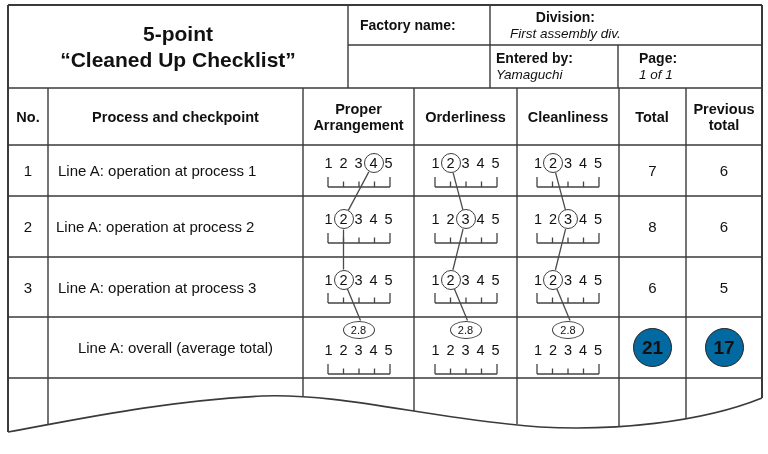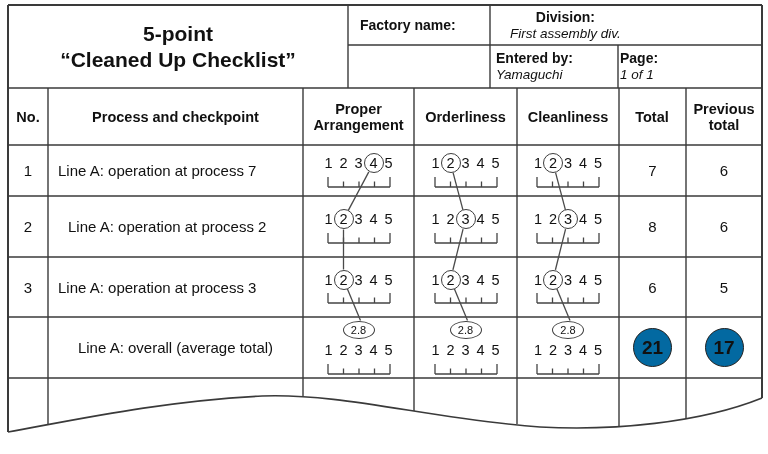--- a/index.html
+++ b/index.html
@@ -66,37 +66,37 @@
   </div>
 
 
   <div class="cell left" style="left:490px;top:45px;width:128px;height:43px;padding-left:6px;">
     <div class="meta-stack">
       <span class="meta-label">Entered by:</span>
       <span class="meta-value">Yamaguchi</span>
     </div>
   </div>
 
-  <div class="cell left" style="left:618px;top:45px;width:144px;height:43px;padding-left:2px;">
+  <div class="cell left" style="left:618px;top:45px;width:144px;height:43px;padding-left:21px;">
     <div class="meta-stack">
       <span class="meta-label">Page:</span>
       <span class="meta-value">1 of 1</span>
     </div>
   </div>
 
   <div class="cell head-cell" style="left:48px;top:88px;width:255px;height:57px;">Process and checkpoint</div>
   <div class="cell head-cell" style="left:8px;top:88px;width:40px;height:57px;">No.</div>
   <div class="cell head-cell" style="left:303px;top:88px;width:111px;height:57px;">Proper Arrangement</div>
   <div class="cell head-cell" style="left:414px;top:88px;width:103px;height:57px;border-radius:12px;">Orderliness</div>
   <div class="cell head-cell" style="left:517px;top:88px;width:102px;height:57px;">Cleanliness</div>
   <div class="cell head-cell" style="left:619px;top:88px;width:66px;height:57px;">Total</div>
   <div class="cell head-cell" style="left:686px;top:88px;width:76px;height:57px;">Previous total</div>
 
   <div class="cell num-cell" style="left:8px;top:145px;width:40px;height:51px;">1</div>
-  <div class="cell process-cell left" style="left:48px;top:145px;width:255px;height:51px;padding-left:10px;">Line A: operation at process 7</div>
+  <div class="cell process-cell left" style="left:48px;top:145px;width:255px;height:51px;padding-left:10px;">Line A: operation at process 1</div>
   <div class="cell rating-cell" style="left:303px;top:145px;width:111px;height:51px;">
       <div class="rating-digits">
         <span class="digit">1</span>
         <span class="digit">2</span>
         <span class="digit">3</span>
         <span class="digit circled">4</span>
         <span class="digit">5</span>
       </div>
       <svg width="64" height="13" viewBox="0 0 64 13" class="ruler">
         <path d="M1 12 H63 M1 12 V2 M16.5 12 V6.5 M32 12 V6.5 M47.5 12 V6.5 M63 12 V2" stroke="#444" stroke-width="1.3" fill="none"></path>
@@ -123,21 +123,21 @@
         <span class="digit">5</span>
       </div>
       <svg width="64" height="13" viewBox="0 0 64 13" class="ruler">
         <path d="M1 12 H63 M1 12 V2 M16.5 12 V6.5 M32 12 V6.5 M47.5 12 V6.5 M63 12 V2" stroke="#444" stroke-width="1.3" fill="none"></path>
       </svg>
     </div>
   <div class="cell num-cell" style="left:619px;top:145px;width:67px;height:51px;">7</div>
   <div class="cell num-cell" style="left:686px;top:145px;width:76px;height:51px;">6</div>
 
   <div class="cell num-cell" style="left:8px;top:196px;width:40px;height:61px;">2</div>
-  <div class="cell process-cell left" style="left:48px;top:196px;width:255px;height:61px;padding-left:20px;">Line A: operation at process 2</div>
+  <div class="cell process-cell left" style="left:48px;top:196px;width:255px;height:61px;padding-left:8px;">Line A: operation at process 2</div>
   <div class="cell rating-cell" style="left:303px;top:196px;width:111px;height:61px;">
       <div class="rating-digits">
         <span class="digit">1</span>
         <span class="digit circled">2</span>
         <span class="digit">3</span>
         <span class="digit">4</span>
         <span class="digit">5</span>
       </div>
       <svg width="64" height="13" viewBox="0 0 64 13" class="ruler">
         <path d="M1 12 H63 M1 12 V2 M16.5 12 V6.5 M32 12 V6.5 M47.5 12 V6.5 M63 12 V2" stroke="#444" stroke-width="1.3" fill="none"></path>

